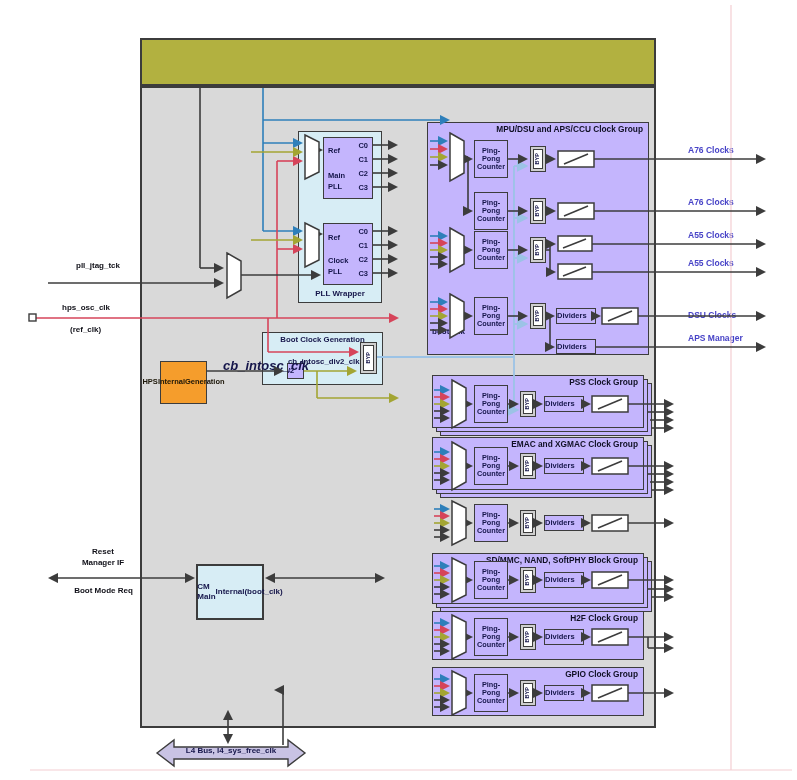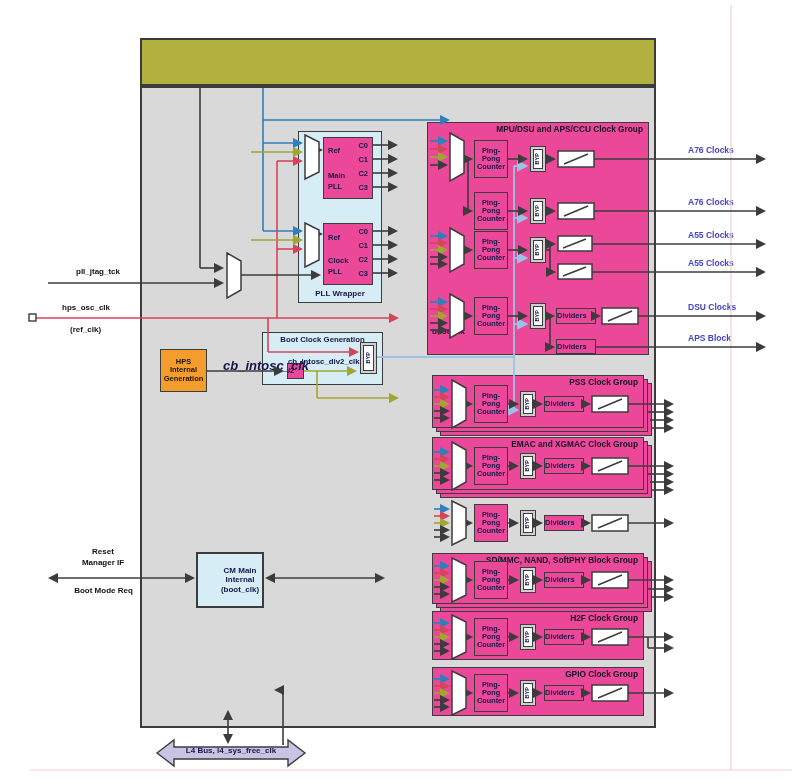--- a/index.html
+++ b/index.html
@@ -1,53 +1,53 @@
 <!DOCTYPE html>
 <html><head>
 <meta charset="utf-8">
 <style>
   html,body{margin:0;padding:0;background:#fff;}
   #canvas{position:relative;width:797px;height:780px;background:#fff;overflow:hidden;
           font-family:"Liberation Sans",sans-serif;}
-  .box{position:absolute;box-sizing:border-box;border:1.6px solid #3c3c3c;background:#ec4899;}
+  .box{position:absolute;box-sizing:border-box;border:1.6px solid #3c3c3c;background:#c4b5fd;}
   .lb{background:#d7edf5;padding-left:20px;}
   .sig{position:absolute;font:bold 8px/1.15 "Liberation Sans",sans-serif;color:#101018;white-space:nowrap;}
   .net{position:absolute;font:bold 8px/1.1 "Liberation Sans",sans-serif;color:#15154a;white-space:nowrap;}
   .ttl{position:absolute;font:bold 9.5px/1.1 "Liberation Sans",sans-serif;color:#101018;white-space:nowrap;}
   .out{position:absolute;font:bold 8.5px/1 "Liberation Sans",sans-serif;color:#4743c7;white-space:nowrap;}
   .pp{display:flex;flex-direction:column;align-items:center;justify-content:center;
       font:bold 7.3px/1.08 "Liberation Sans",sans-serif;color:#15154a;text-align:center;}
   .dv{display:flex;align-items:center;justify-content:flex-start;
       font:bold 7.5px/1 "Liberation Sans",sans-serif;color:#15154a;}
   .byp{position:absolute;box-sizing:border-box;border:1.4px solid #3c3c3c;background:#cfcfcf;padding:2px;}
   .byp .in{width:100%;height:100%;background:#fff;border:1px solid #3c3c3c;display:flex;
            align-items:center;justify-content:center;box-sizing:border-box;overflow:hidden;}
   .byp span{transform:rotate(-90deg);font:bold 5.5px/1 "Liberation Sans",sans-serif;color:#15154a;}
   .gtitle{position:absolute;top:2px;right:5px;font:bold 8.3px/1.1 "Liberation Sans",sans-serif;
           color:#101024;white-space:nowrap;}
   .pl{position:absolute;font:bold 7.5px/1 "Liberation Sans",sans-serif;color:#15154a;white-space:nowrap;}
-  .ctr{display:flex;flex-direction:column;align-items:center;justify-content:center;text-align:left;
-       font:bold 8px/1.2 "Liberation Sans",sans-serif;color:#15154a;}
+  .ctr{display:flex;flex-direction:row;align-items:center;justify-content:center;text-align:left;
+       font:bold 8px/1.2 "Liberation Sans",sans-serif;color:#15154a;margin-top:12px;}
   svg{position:absolute;left:0;top:0;z-index:5;}
   .z1{z-index:1;} .z2{z-index:2;} .z3{z-index:3;} .z6{position:absolute;z-index:6;}
 </style>
 </head>
 <body>
 
 <div id="canvas">
 
   <div class="box z1" style="left:140px;top:38px;width:516px;height:48px;background:#b2b140;border-width:2px;"></div>
   <div class="ttl" style="left:140px;top:42px;width:516px;text-align:center;font-size:10px;">FPGA</div>
   <div class="sig" style="left:146px;top:73px;">dft_in_[main, pen]_tck</div>
   <div class="sig" style="left:250px;top:73px;">f2h_free_clk</div>
 
   <div class="box z1" style="left:140px;top:86px;width:516px;height:642px;background:#d9d9d9;border-width:2px;"></div>
   <div class="ttl" style="left:140px;top:94px;width:516px;text-align:center;">Clock Manager</div>
 
-  <div class="sig" style="left:76px;top:267px;">pll_jtag_tck</div>
+  <div class="sig" style="left:76px;top:261px;">pll_jtag_tck</div>
   <div class="sig" style="left:62px;top:303px;">hps_osc_clk</div>
   <div class="sig" style="left:70px;top:325px;">(ref_clk)</div>
 
   <div class="box lb z2" style="left:298px;top:131px;width:84px;height:172px;"></div>
   <div class="net" style="left:298px;top:290px;width:84px;text-align:center;z-index:3;">PLL Wrapper</div>
   <div class="box z3" style="left:323px;top:137px;width:50px;height:62px;">
     <span class="pl" style="left:4px;top:9px;">Ref</span>
     <span class="pl" style="left:4px;top:34px;">Main</span>
     <span class="pl" style="left:4px;top:45px;">PLL</span>
     <span class="pl" style="right:4px;top:4px;">C0</span>
@@ -131,22 +131,22 @@
   <div class="box z3 dv" style="left:556px;top:308px;width:40px;height:16px;">
       <span>Dividers</span>
     </div>
   <div class="box z3 dv" style="left:556px;top:339px;width:40px;height:15px;">
       <span>Dividers</span>
     </div>
   <div class="out" style="left:688px;top:146px;">A76 Clocks</div>
   <div class="out" style="left:688px;top:198px;">A76 Clocks</div>
   <div class="out" style="left:688px;top:231px;">A55 Clocks</div>
   <div class="out" style="left:688px;top:259px;">A55 Clocks</div>
-  <div class="out" style="left:688px;top:303px;">DSU Clocks</div>
-  <div class="out" style="left:688px;top:334px;">APS Block</div>
+  <div class="out" style="left:688px;top:311px;">DSU Clocks</div>
+  <div class="out" style="left:688px;top:334px;">APS Manager</div>
 
   <div class="box z1" style="left:440px;top:383px;width:212px;height:53px;"></div>
   <div class="box z1" style="left:436px;top:379px;width:212px;height:53px;"></div>
   <div class="box z2" style="left:432px;top:375px;width:212px;height:53px;">
     <div class="gtitle">PSS Clock Group</div>
     </div>
   <div class="box z3 pp" style="left:474px;top:385px;width:34px;height:38px;">
     <span>Ping-</span>
       <span>Pong</span>
       <span>Counter</span>

